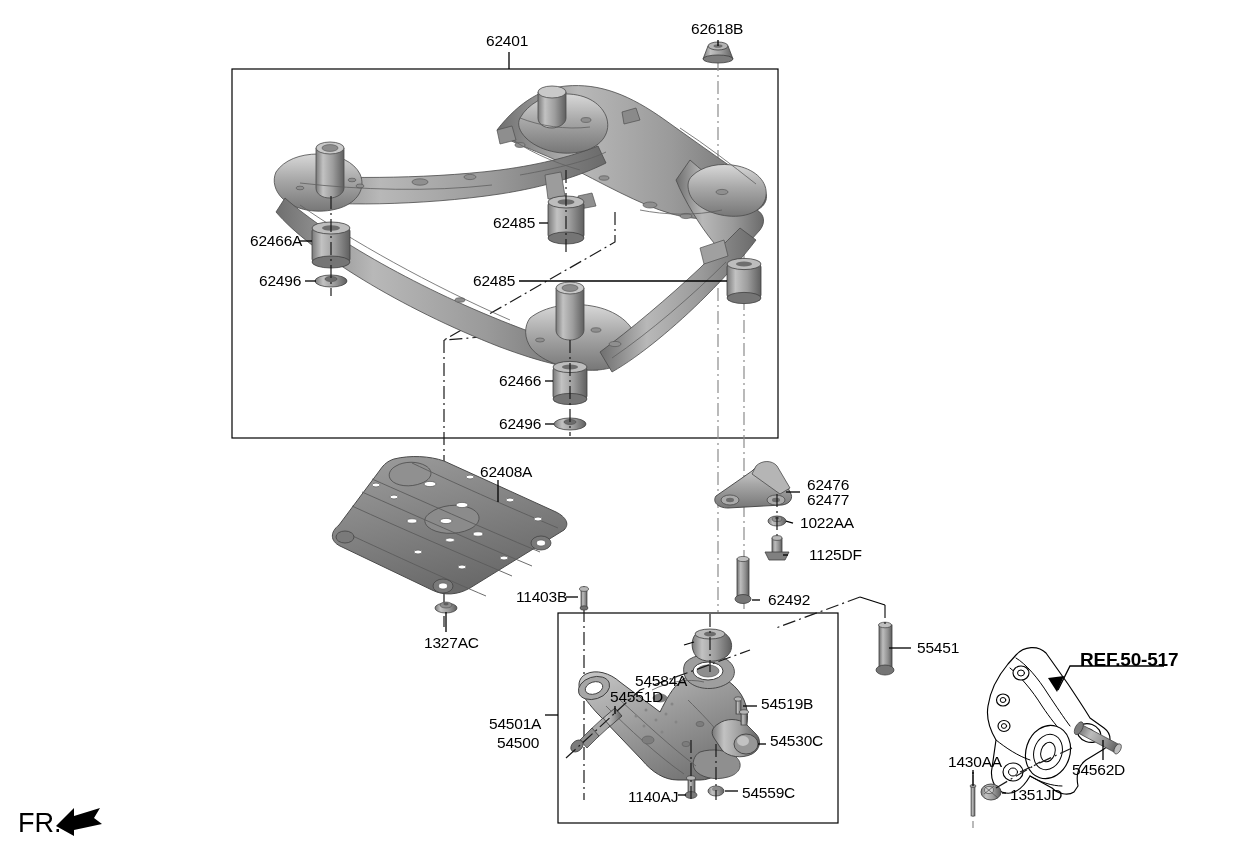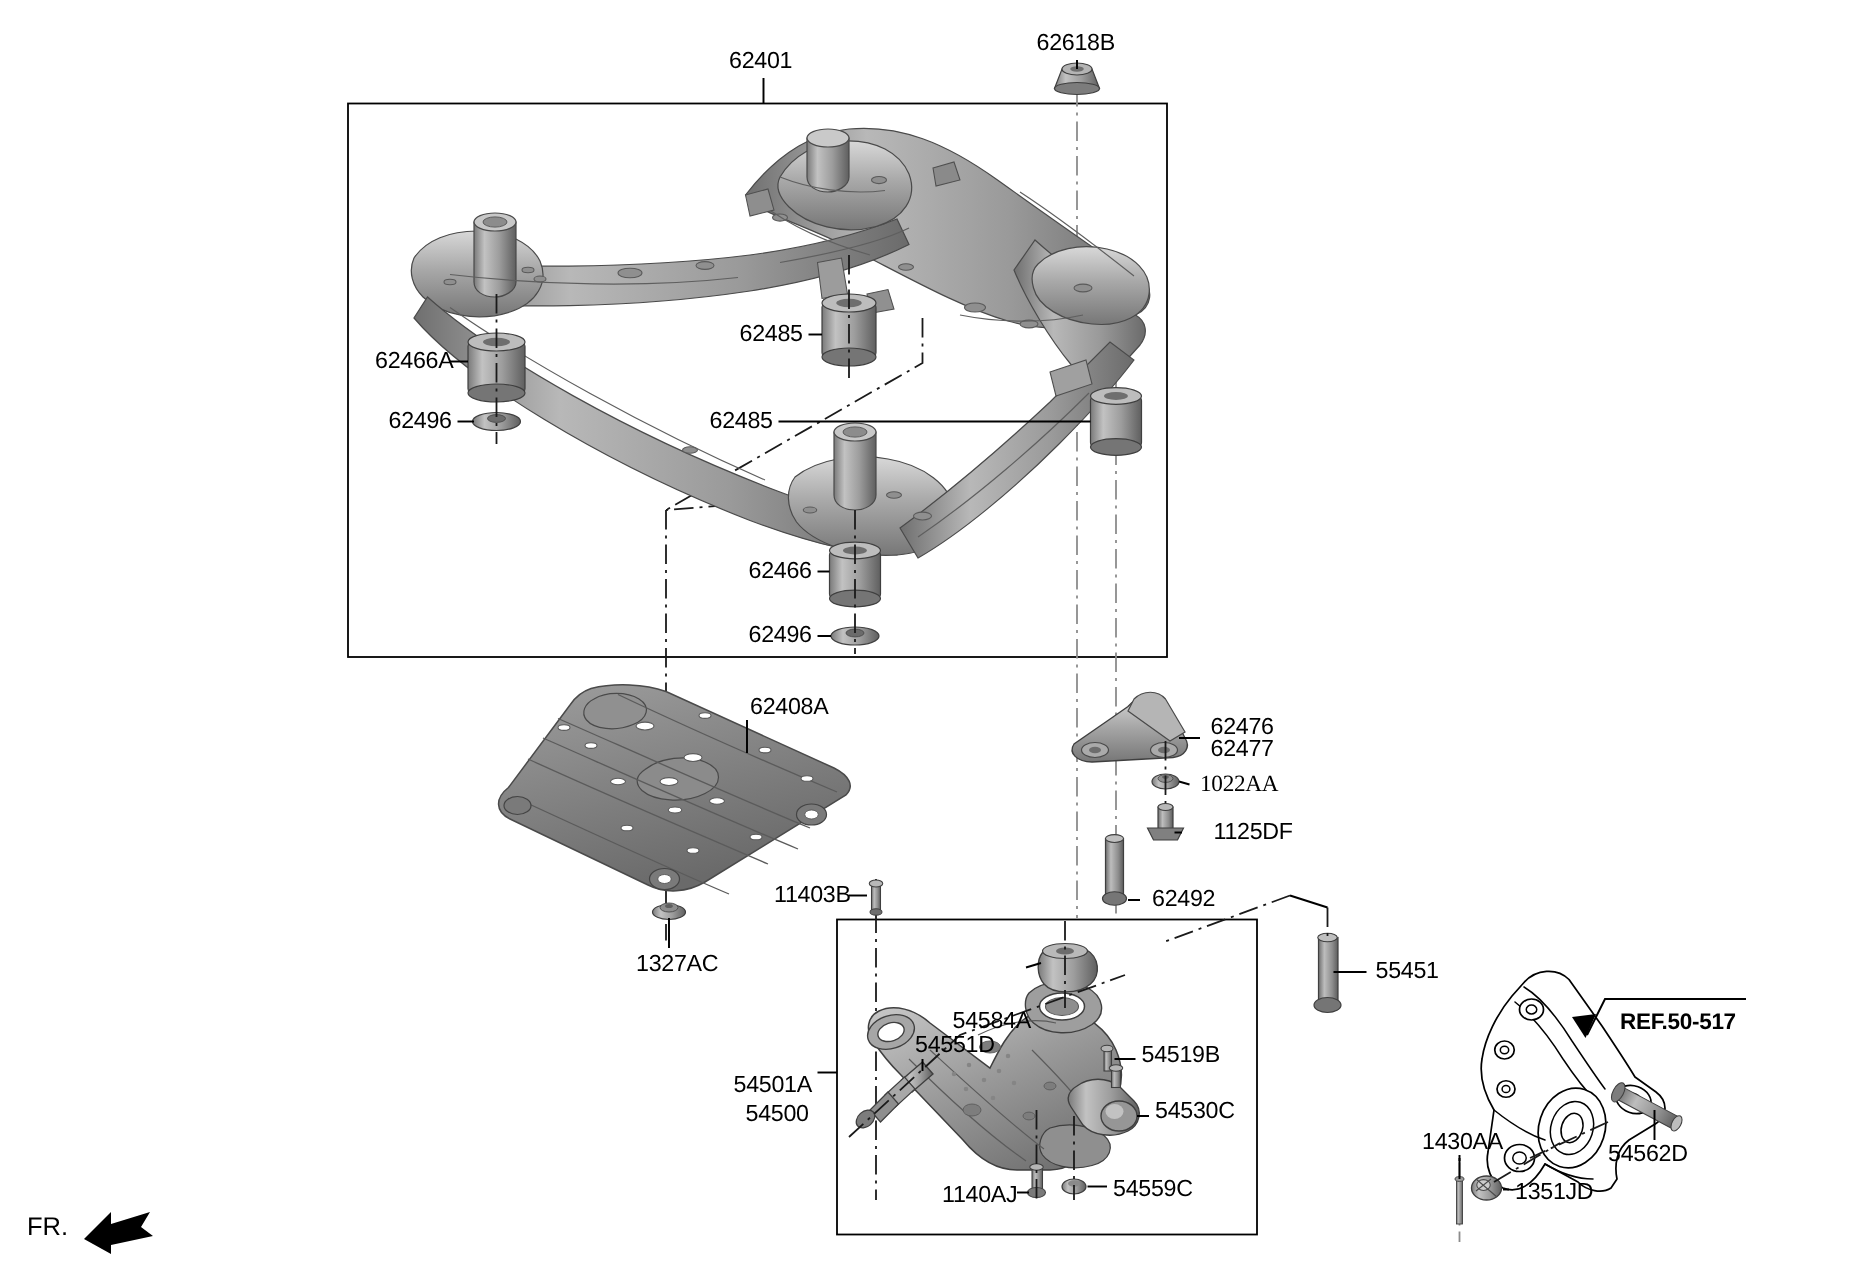--- a/index.html
+++ b/index.html
@@ -19,25 +19,24 @@
   .lbl {
     position: absolute;
     font-family: "Liberation Sans", sans-serif;
     font-size: 15.5px;
     color: #000000;
     white-space: nowrap;
     letter-spacing: -0.2px;
   }
   .lbl.bold {
     font-weight: bold;
-    font-size: 15px;
-    margin-top: 24px;
+    font-size: 19px;
   }
   .lbl.fr {
-    font-size: 17px;
+    font-size: 27px;
     letter-spacing: 0px;
   }
   svg.layer {
     position: absolute;
     left: 0;
     top: 0;
     width: 1240px;
     height: 848px;
     overflow: visible;
   }
@@ -522,25 +521,25 @@
   </svg>
 
   <div class="lbl" style="left:486px; top:32px;">62401</div>
   <div class="lbl" style="left:691px; top:20px;">62618B</div>
   <div class="lbl" style="left:493px; top:214px;">62485</div>
   <div class="lbl" style="left:250px; top:232px;">62466A</div>
   <div class="lbl" style="left:259px; top:272px;">62496</div>
   <div class="lbl" style="left:473px; top:272px;">62485</div>
   <div class="lbl" style="left:499px; top:372px;">62466</div>
   <div class="lbl" style="left:499px; top:415px;">62496</div>
-  <div class="lbl" style="left:500px; top:463px;">62408A</div>
+  <div class="lbl" style="left:480px; top:463px;">62408A</div>
   <div class="lbl" style="left:424px; top:634px;">1327AC</div>
   <div class="lbl" style="left:807px; top:476px;">62476</div>
   <div class="lbl" style="left:807px; top:491px;text-align:center;">62477</div>
-  <div class="lbl" style="left:800px; top:514px;font-family:Liberation Serif, serif;">1022AA</div>
+  <div class="lbl" style="left:800px; top:514px;">1022AA</div>
   <div class="lbl" style="left:795px; top:546px;margin-left:14px;">1125DF</div>
   <div class="lbl" style="left:516px; top:588px;">11403B</div>
   <div class="lbl" style="left:768px; top:591px;">62492</div>
   <div class="lbl" style="left:497px; top:734px;">54500</div>
   <div class="lbl" style="left:489px; top:715px;">54501A</div>
   <div class="lbl" style="left:635px; top:672px;">54584A</div>
   <div class="lbl" style="left:610px; top:688px;">54551D</div>
   <div class="lbl" style="left:761px; top:695px;">54519B</div>
   <div class="lbl" style="left:770px; top:732px;">54530C</div>
   <div class="lbl" style="left:742px; top:784px;">54559C</div>

